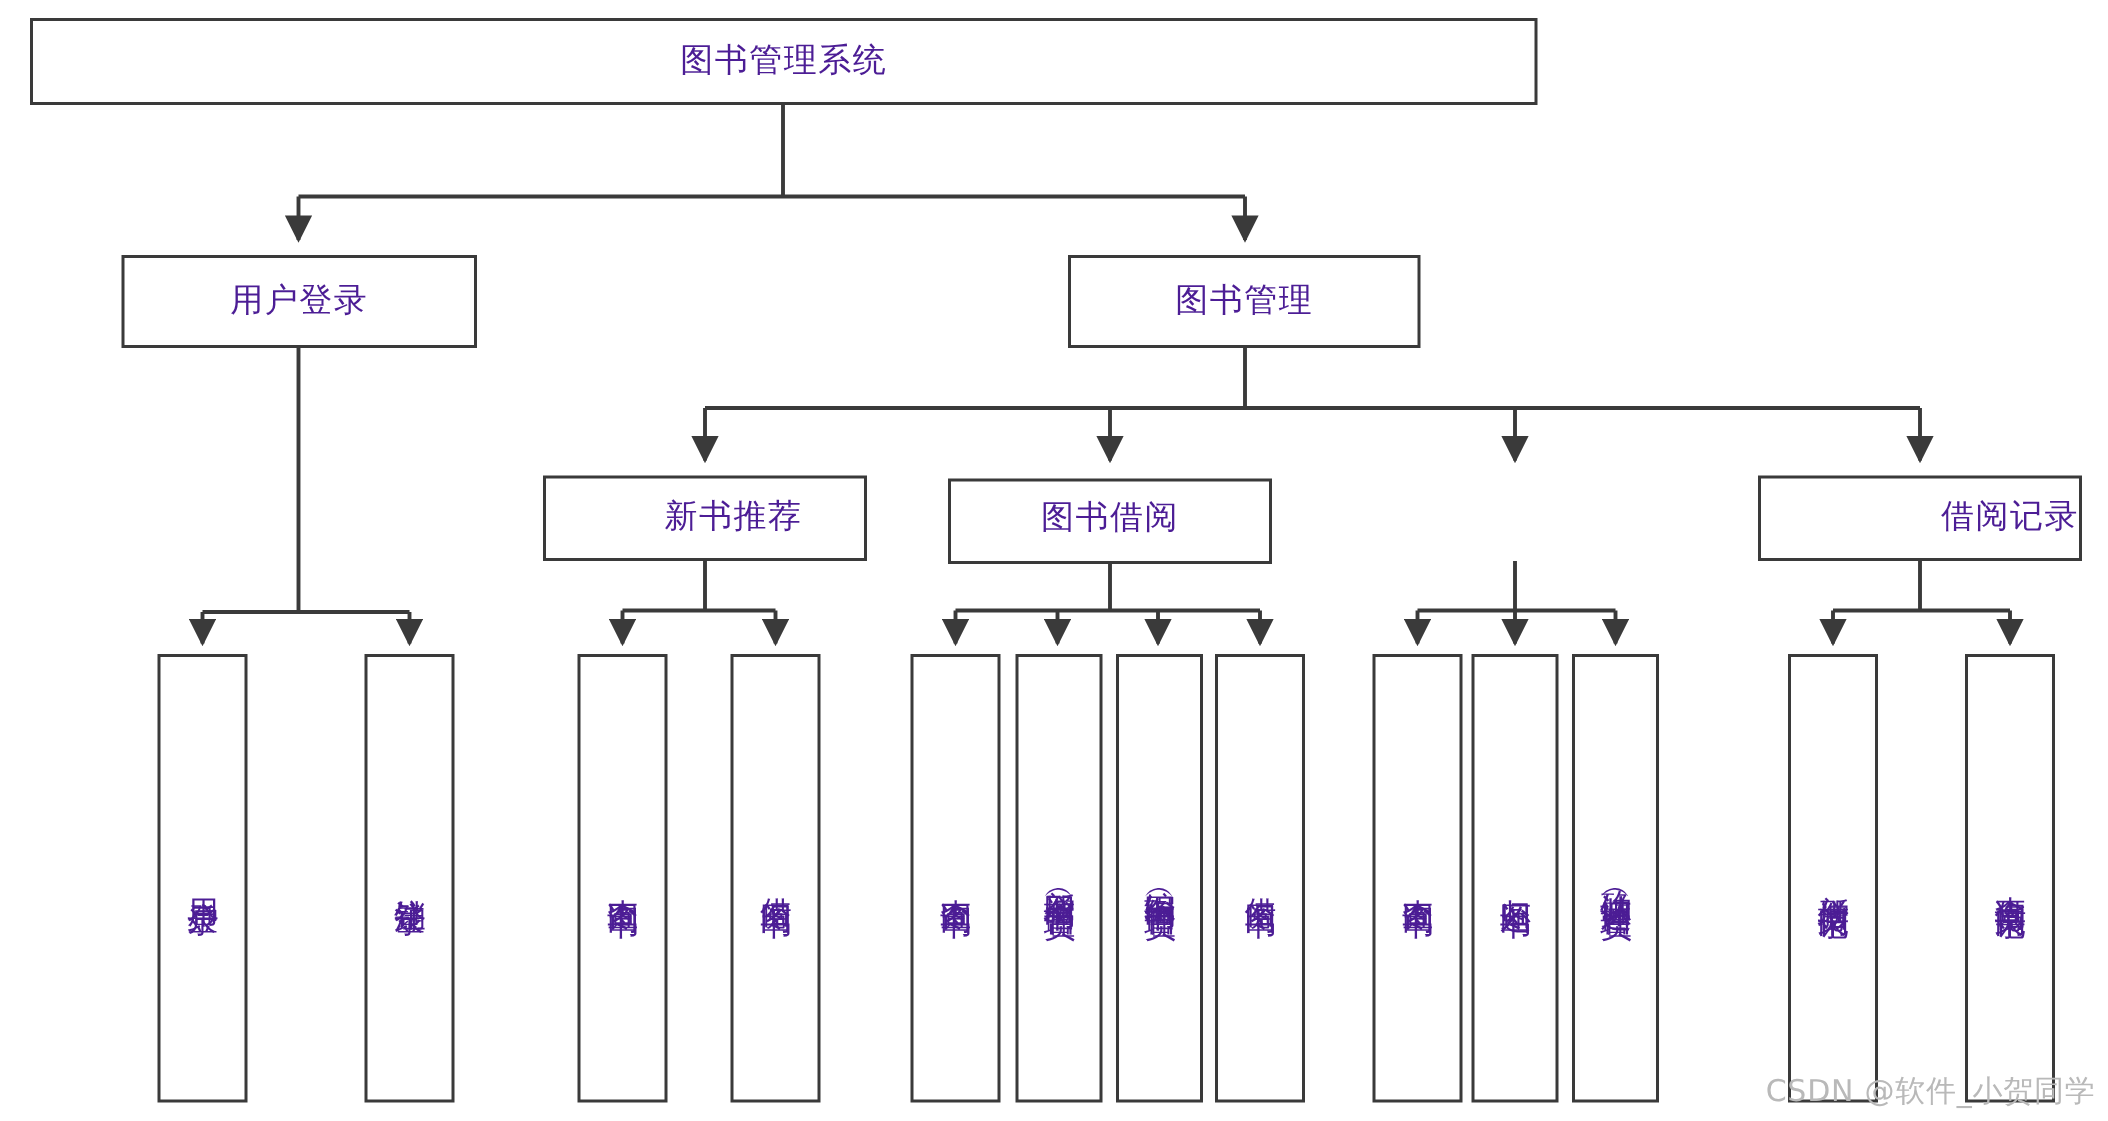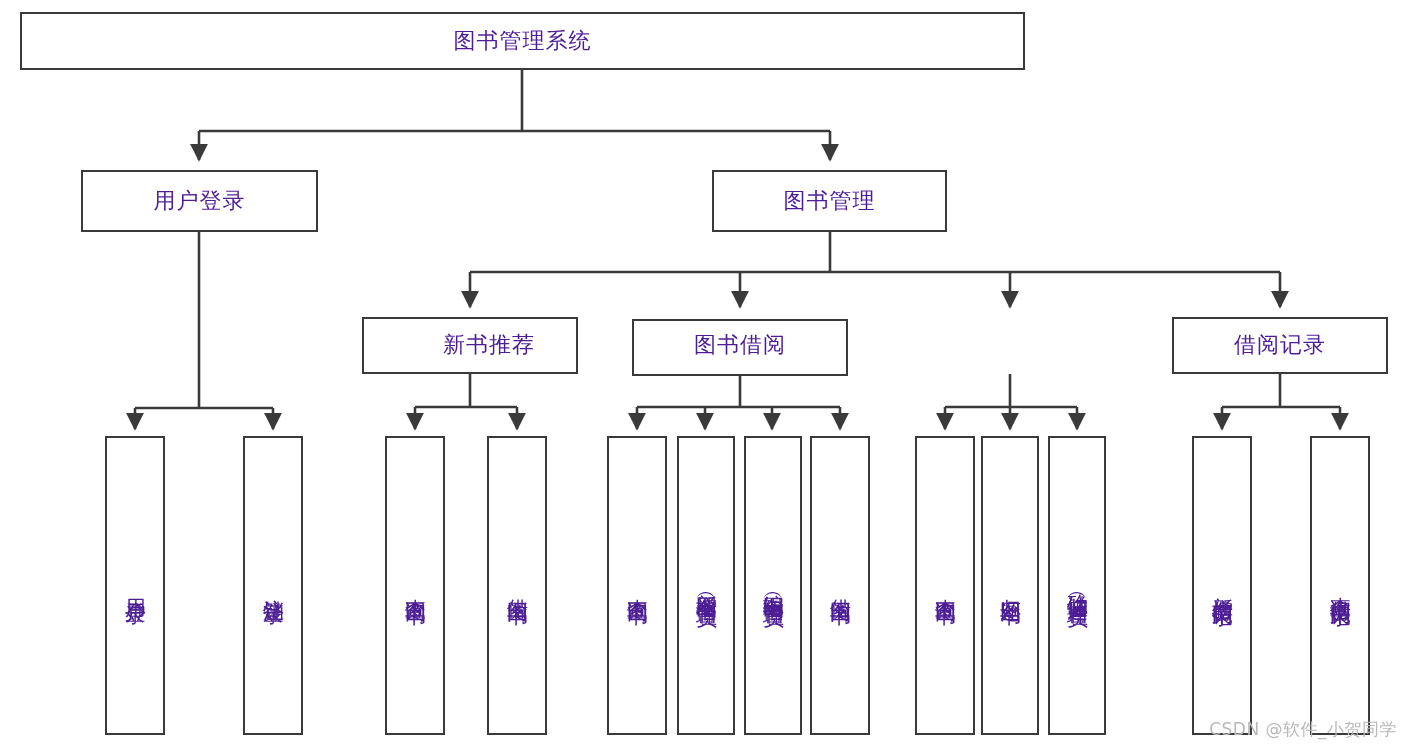--- a/index.html
+++ b/index.html
@@ -49,21 +49,21 @@
   }
   .node.v .vtext {
     writing-mode: vertical-rl;
     text-orientation: upright;
     white-space: nowrap;
   }
   .watermark {
     position: absolute;
     right: 8px;
     bottom: 6px;
-    font-size: 17px;
+    font-size: 20px;
     color: #b9b9b9;
     letter-spacing: 0.5px;
     white-space: nowrap;
   }
 </style>
 </head>
 <body>
 
 <div id="canvas">
 
@@ -127,21 +127,21 @@
   <div class="node h" style="left:712px; top:170px; width:235px; height:62px;text-align:right;">
     <span>图书管理</span>
   </div>
 
   <div class="node h" style="left:362px; top:317px; width:216px; height:57px;padding-left:38px;">
     <span>新书推荐</span>
   </div>
   <div class="node h" style="left:632px; top:319px; width:216px; height:57px;font-family:Liberation Mono, monospace;">
     <span>图书借阅</span>
   </div>
-  <div class="node h" style="left:1172px; top:317px; width:216px; height:57px;">
+  <div class="node h" style="left:1172px; top:317px; width:216px; height:57px;justify-content:flex-end;">
     <span>借阅记录</span>
   </div>
 
   <div class="node v" style="left:105px; top:436px; width:60px; height:299px;">
     <span class="vtext">用户登录</span>
   </div>
   <div class="node v" style="left:243px; top:436px; width:60px; height:299px;">
     <span class="vtext">注销登录</span>
   </div>
 

